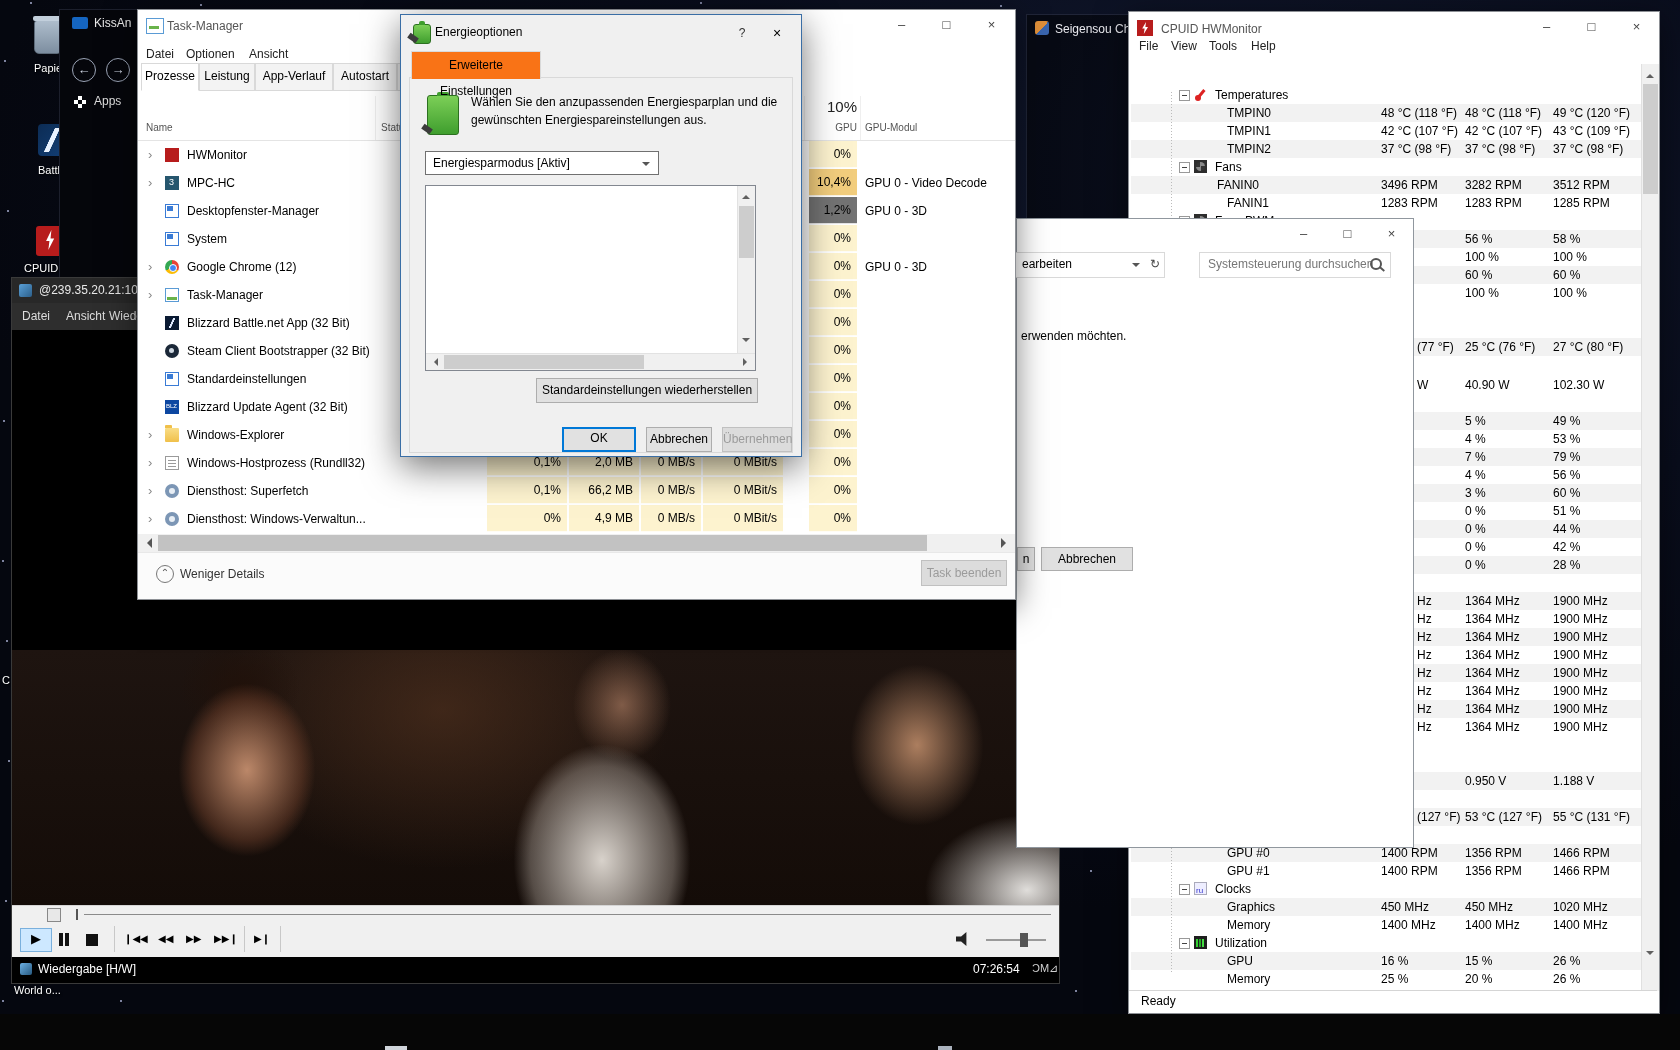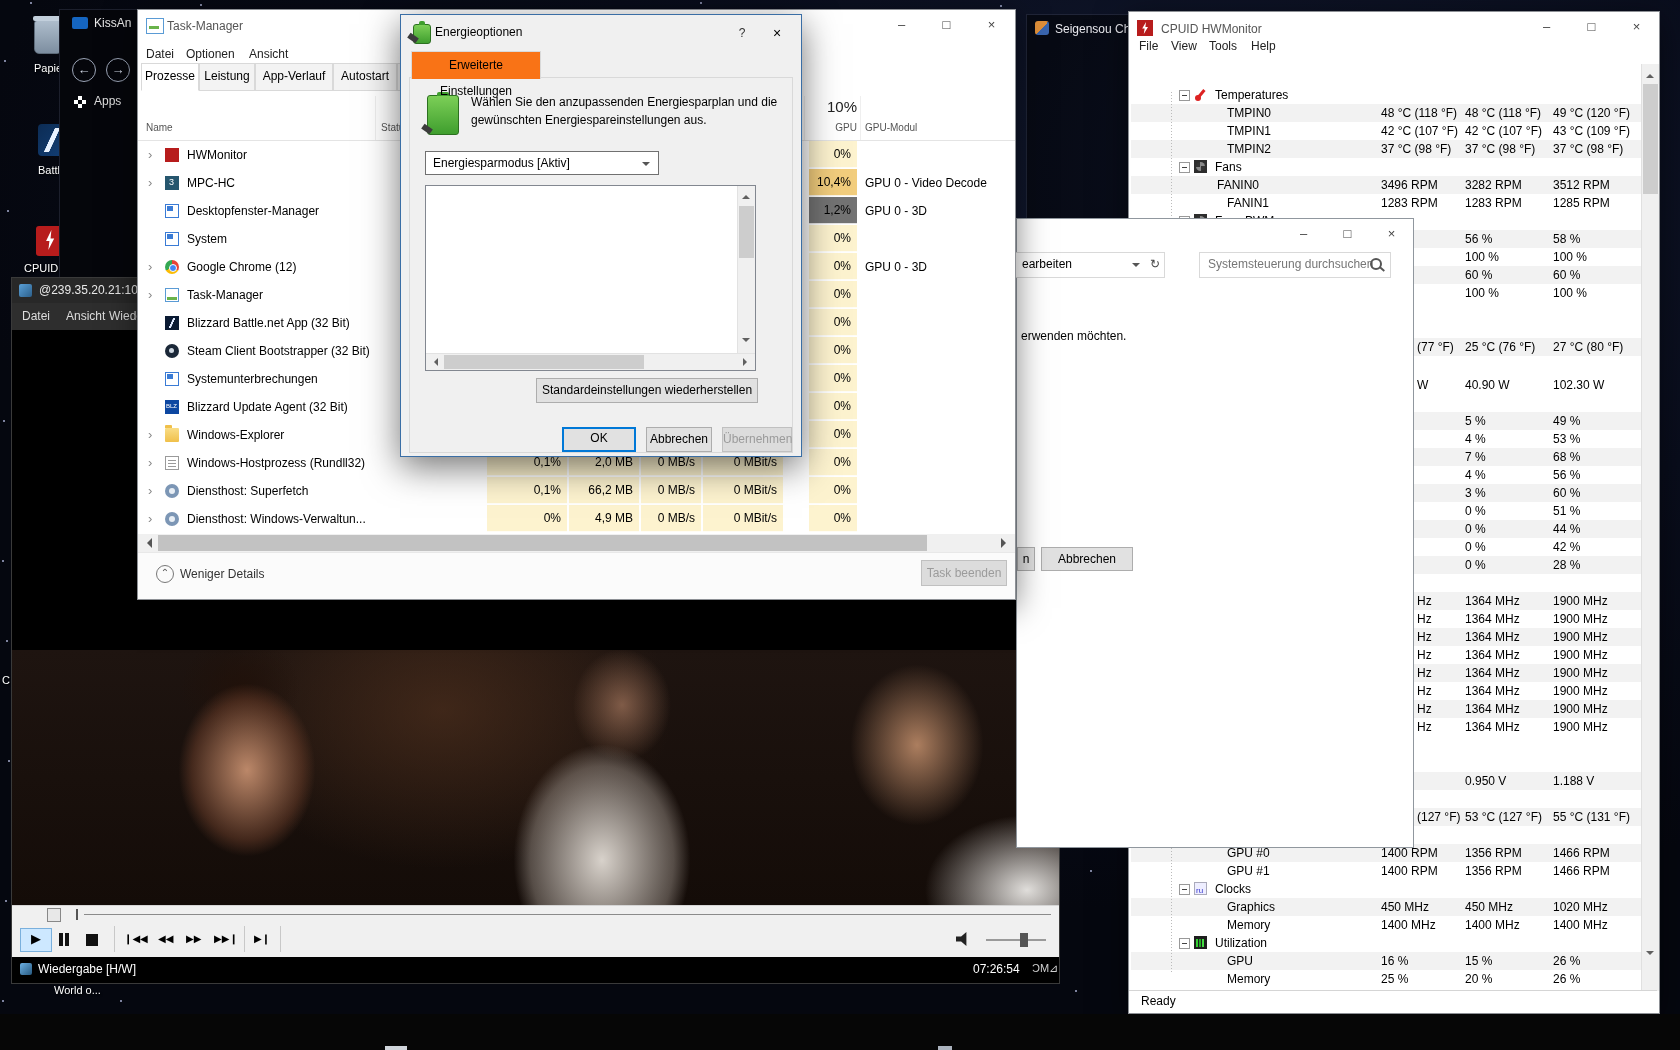--- a/index.html
+++ b/index.html
@@ -336,21 +336,21 @@
       <div class="hw-row zebra" style="top: 400px;">
         <div class="hw-min">5 %</div>
         <div class="hw-max">49 %</div>
       </div>
       <div class="hw-row" style="top: 418px;">
         <div class="hw-min">4 %</div>
         <div class="hw-max">53 %</div>
       </div>
       <div class="hw-row zebra" style="top: 436px;">
         <div class="hw-min">7 %</div>
-        <div class="hw-max">68 %</div>
+        <div class="hw-max">79 %</div>
       </div>
       <div class="hw-row" style="top: 454px;">
         <div class="hw-min">4 %</div>
         <div class="hw-max">56 %</div>
       </div>
       <div class="hw-row zebra" style="top: 472px;">
         <div class="hw-min">3 %</div>
         <div class="hw-max">60 %</div>
       </div>
       <div class="hw-row" style="top: 490px;">
@@ -562,21 +562,21 @@
         <div class="tm-name">Blizzard Battle.net App (32 Bit)</div>
         <div class="tm-cell c-gpu h0">0%</div>
       </div>
       <div class="tm-row" style="top: 327px;">
         <div class="tm-ico i-steam"></div>
         <div class="tm-name">Steam Client Bootstrapper (32 Bit)</div>
         <div class="tm-cell c-gpu h0">0%</div>
       </div>
       <div class="tm-row" style="top: 355px;">
         <div class="tm-ico i-win"></div>
-        <div class="tm-name">Systemunterbrechungen</div>
+        <div class="tm-name">Standardeinstellungen</div>
         <div class="tm-cell c-gpu h0">0%</div>
       </div>
       <div class="tm-row" style="top: 383px;">
         <div class="tm-ico i-blz"></div>
         <div class="tm-name">Blizzard Update Agent (32 Bit)</div>
         <div class="tm-cell c-gpu h0">0%</div>
       </div>
       <div class="tm-row" style="top: 411px;">
         <div class="tm-arrow">›</div>
         <div class="tm-ico i-folder"></div>
@@ -673,19 +673,19 @@
 <div class="desk-ico ico-bin" style="left:34px;top:20px;z-index:2;"></div>
 <div class="desk-ico ico-bnet" style="left:38px;top:124px;z-index:2;"></div>
 <div class="desk-ico ico-cpuid" style="left:36px;top:226px;z-index:2;">
     <span class="bolt" style="left:7px;top:4px;width:14px;height:20px;"></span>
   </div>
 <div id="desk-labels">
     <div class="desk-label" style="left: 34px; top: 62px; z-index: 2;">Papie...</div>
     <div class="desk-label" style="left: 38px; top: 164px; z-index: 2;">Battl...</div>
     <div class="desk-label" style="left: 24px; top: 262px; z-index: 2;">CPUID H...</div>
     <div class="desk-label" style="left: 2px; top: 674px; z-index: 2;">C...</div>
-    <div class="desk-label" style="left: 14px; top: 984px; z-index: 2; margin-left: 40px;">World o...</div>
+    <div class="desk-label" style="left: 14px; top: 984px; z-index: 2;">World o...</div>
   </div>
 
 <div id="taskbar" class="abs">
   <div class="abs" style="left:385px;top:32px;width:22px;height:4px;background:#cfd4da;"></div>
   <div class="abs" style="left:938px;top:32px;width:14px;height:4px;background:#aab2bd;"></div>
 </div>
 
 </body></html>

